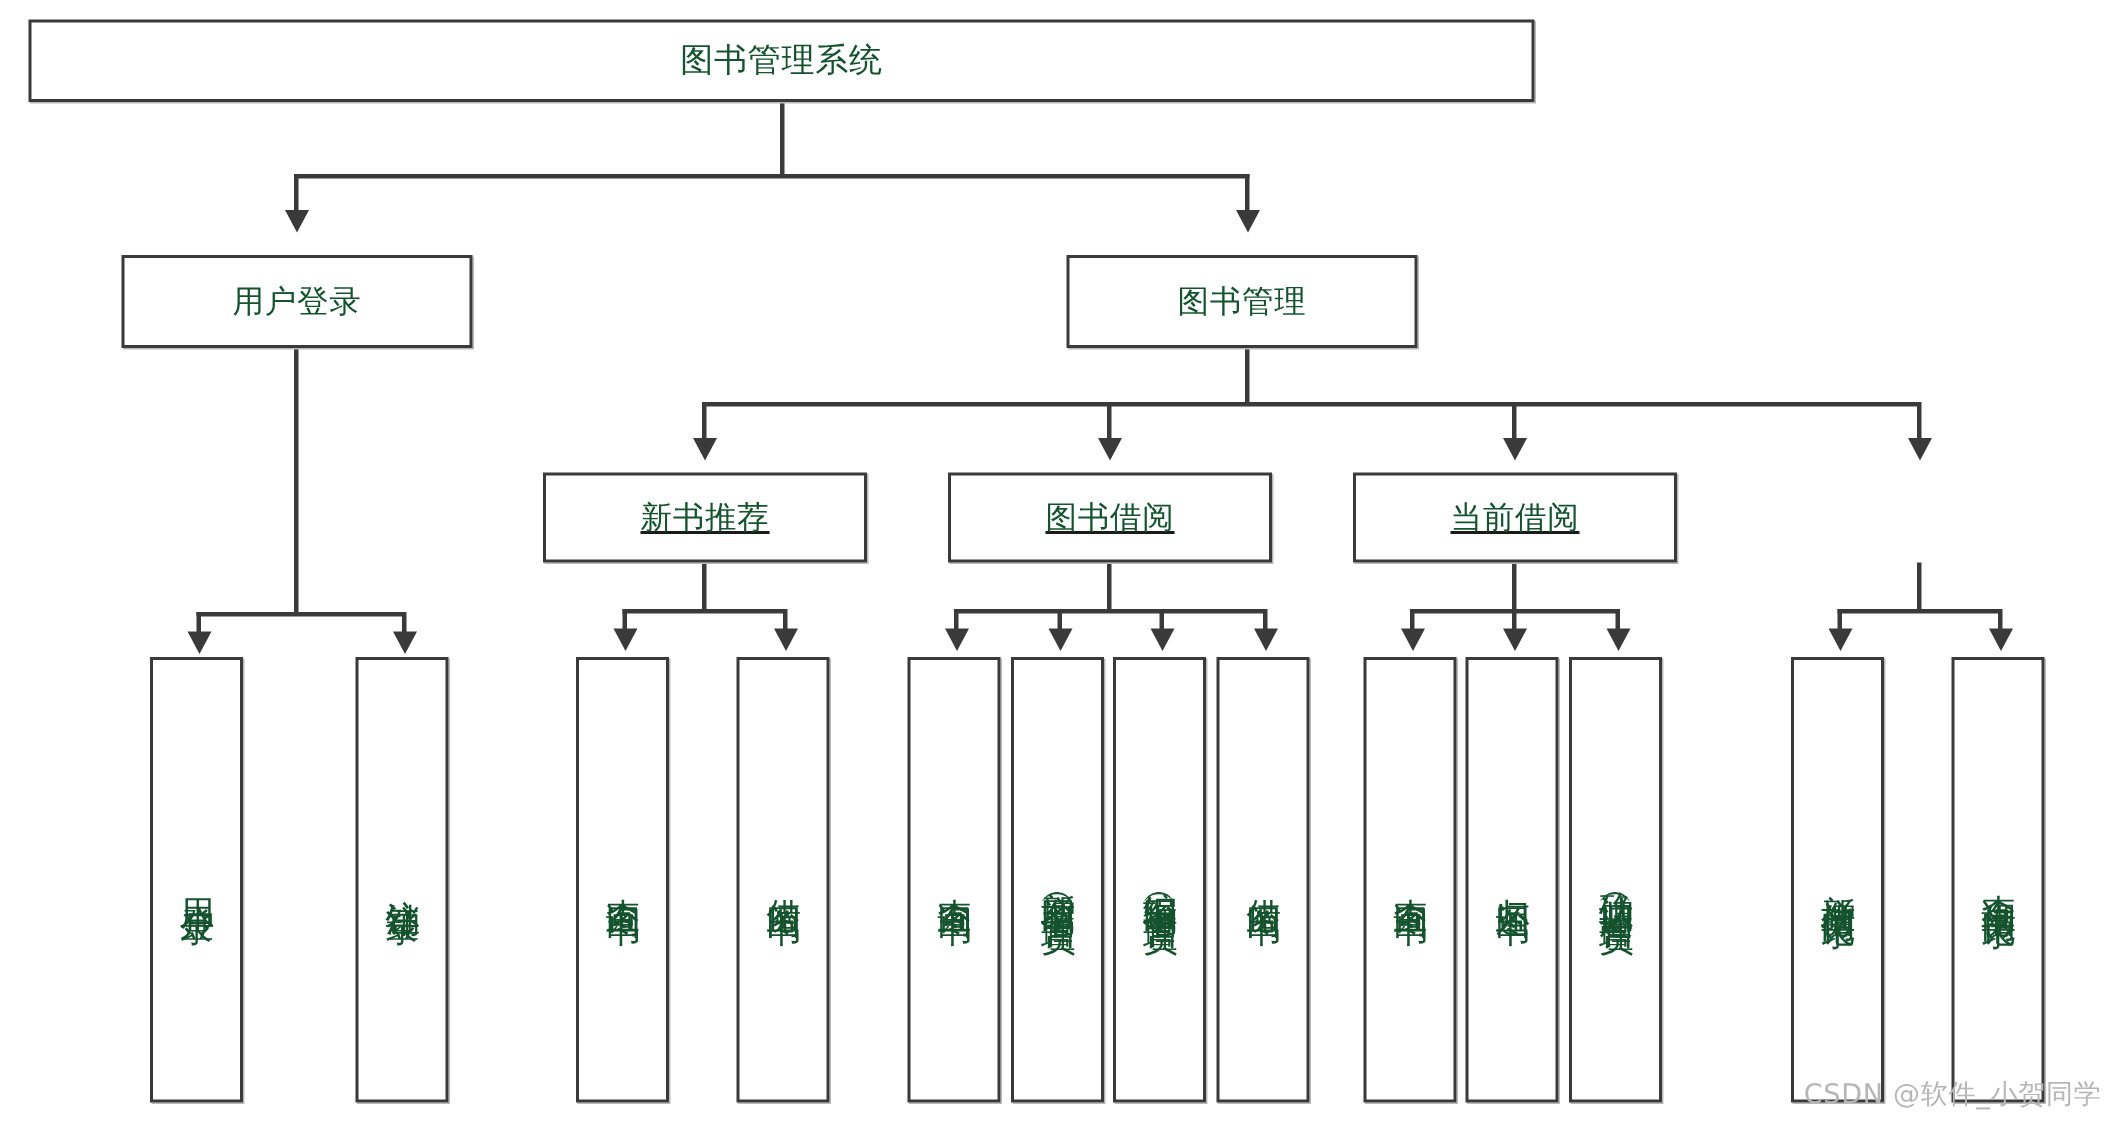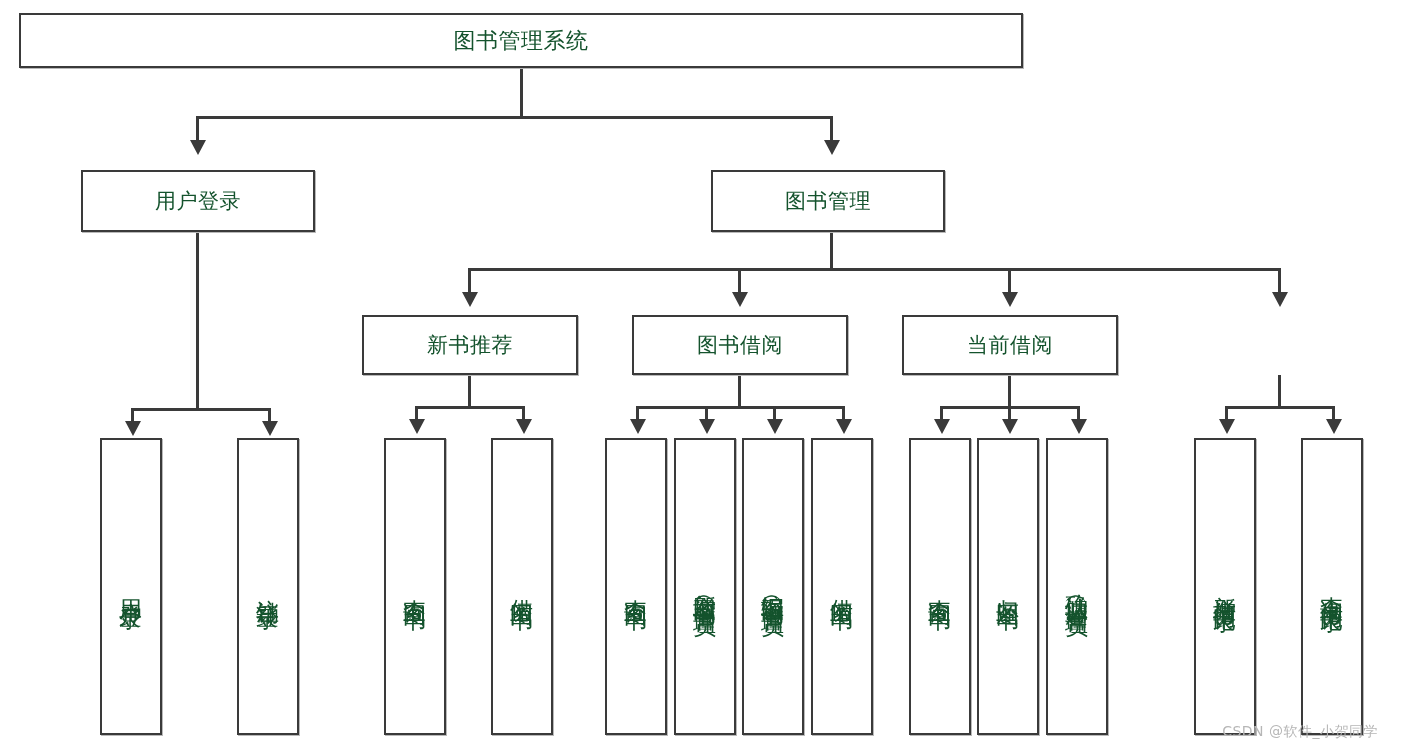--- a/index.html
+++ b/index.html
@@ -48,21 +48,21 @@
   
   #node-root { left: 19px; top: 13px; width: 1004px; height: 55px; }
   #node-root .label { font-size: 22px; }
 
   
   .node-l2 { height: 62px; }
   #node-user-login  { left: 81px;  top: 170px; width: 234px; }
   #node-book-manage { left: 711px; top: 170px; width: 234px; }
 
   
-  .node-l3 { height: 60px; }
+  .node-l3 { height: 60px; text-decoration: underline; }
   #node-new-book-rec   { left: 362px;  top: 315px; width: 216px; }
   #node-book-borrow    { left: 632px;  top: 315px; width: 216px; }
   #node-current-borrow { left: 902px;  top: 315px; width: 216px; }
   #node-borrow-record  { left: 1172px; top: 315px; width: 216px; }
 
   
   .node-leaf {
     top: 438px;
     height: 297px;
     width: 62px;
@@ -102,23 +102,23 @@
     height: 0;
     border-left: 8px solid transparent;
     border-right: 8px solid transparent;
     border-top: 15px solid #3a3a3a;
     z-index: 2;
   }
 
   
   #watermark {
     position: absolute;
-    right: 27px;
+    right: 4px;
     bottom: 6px;
-    font-size: 14px;
+    font-size: 18px;
     color: #b6b6b6;
     white-space: nowrap;
     z-index: 5;
     letter-spacing: 0.5px;
   }
 </style>
 </head>
 <body>
 
 <div id="diagram-canvas">

